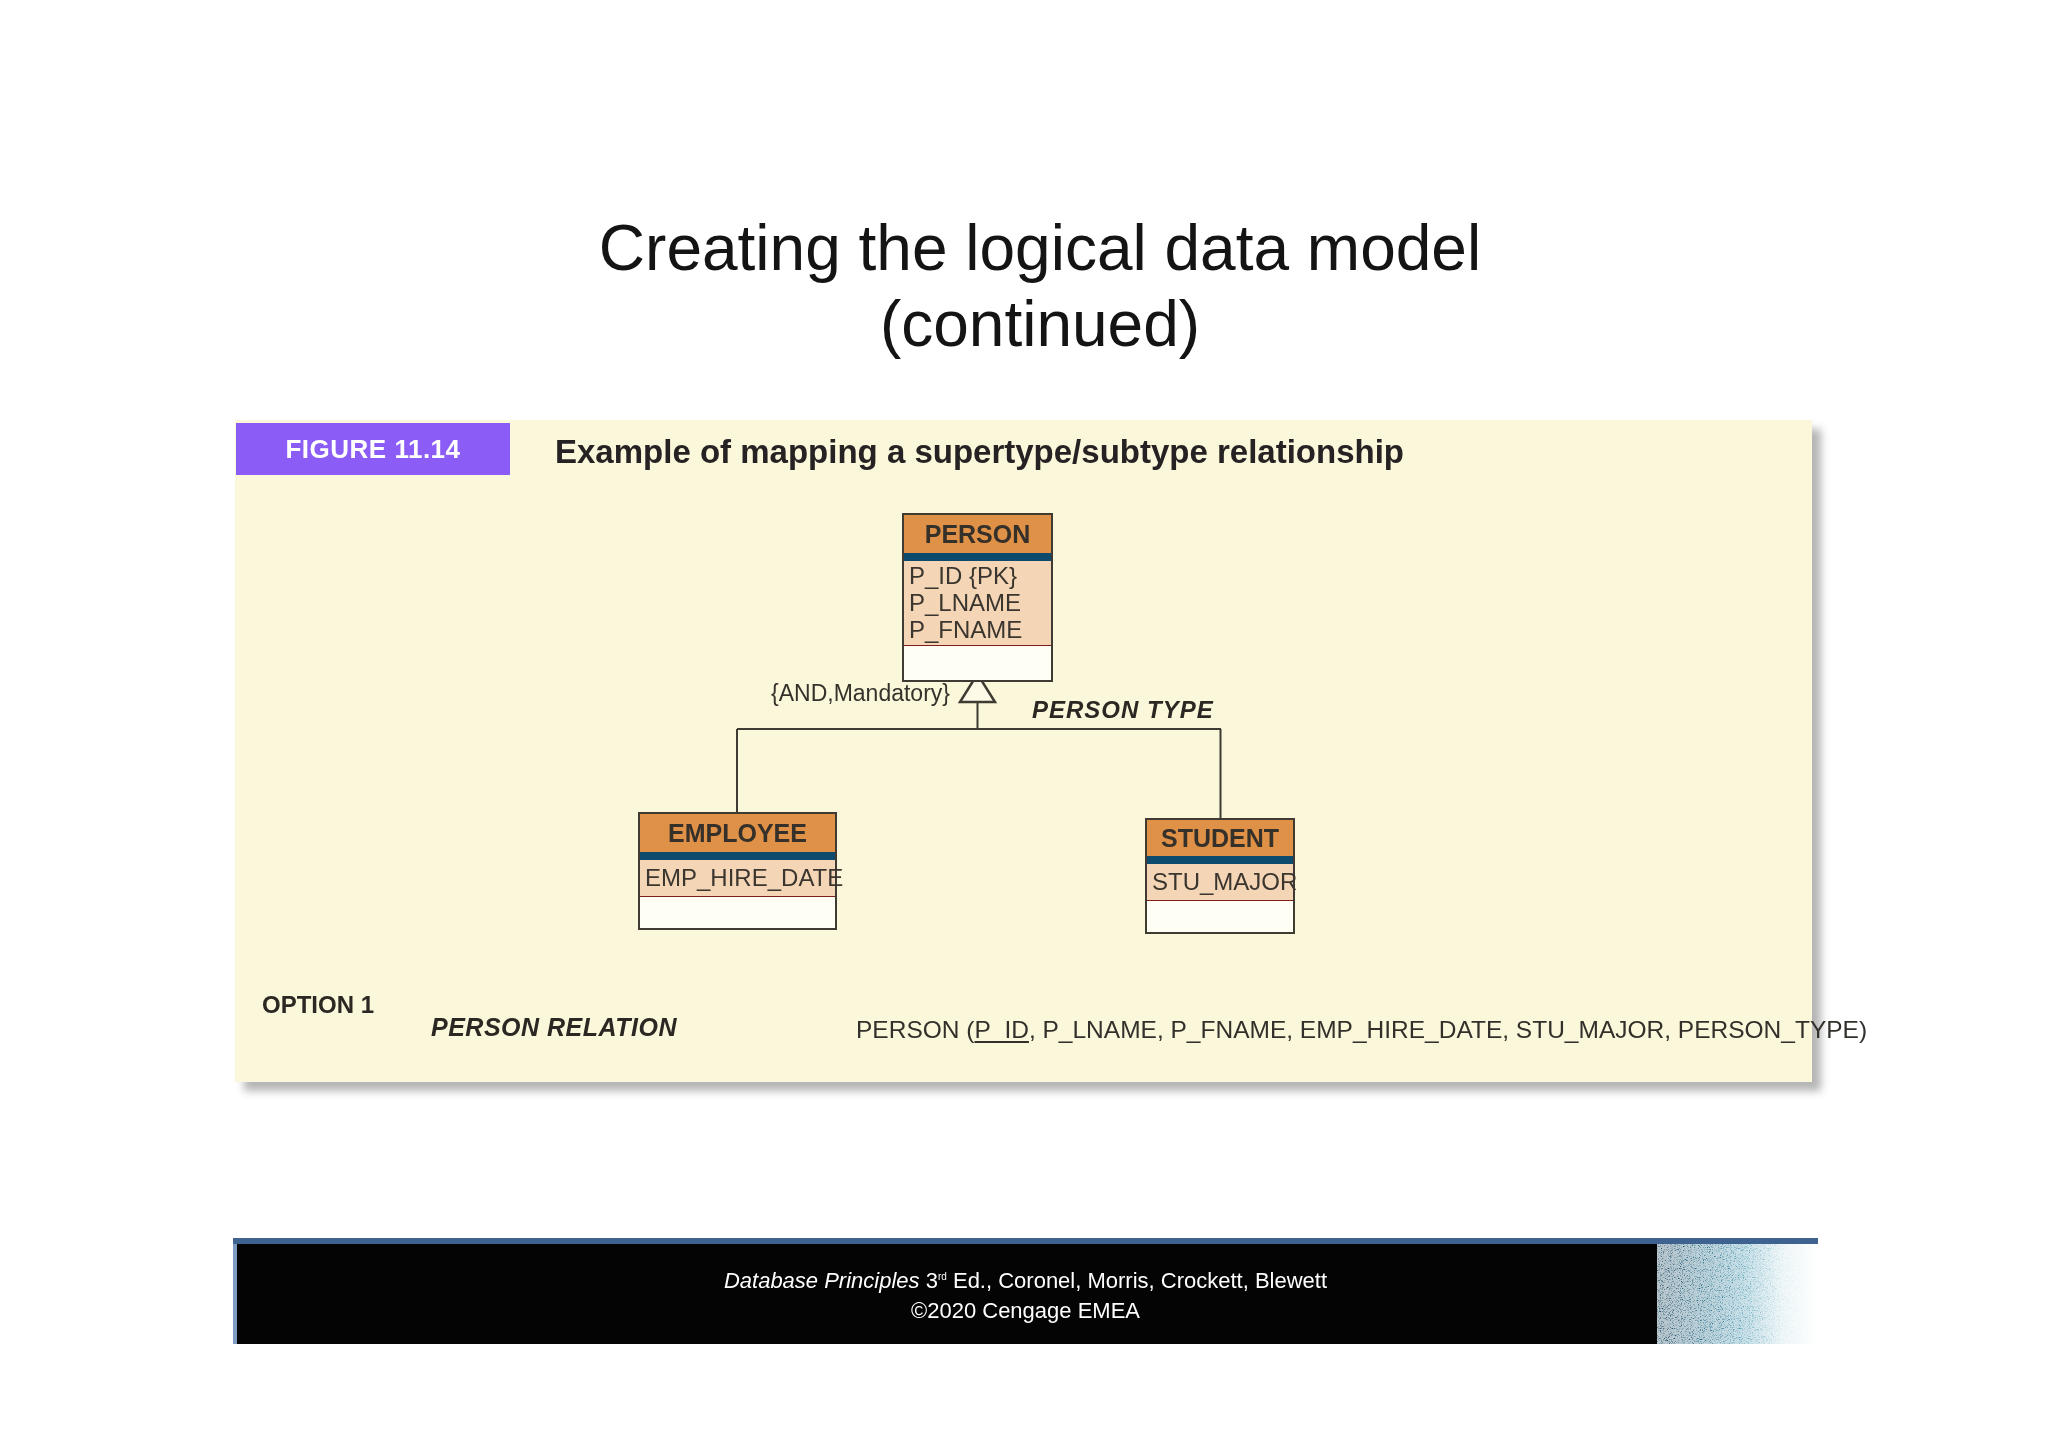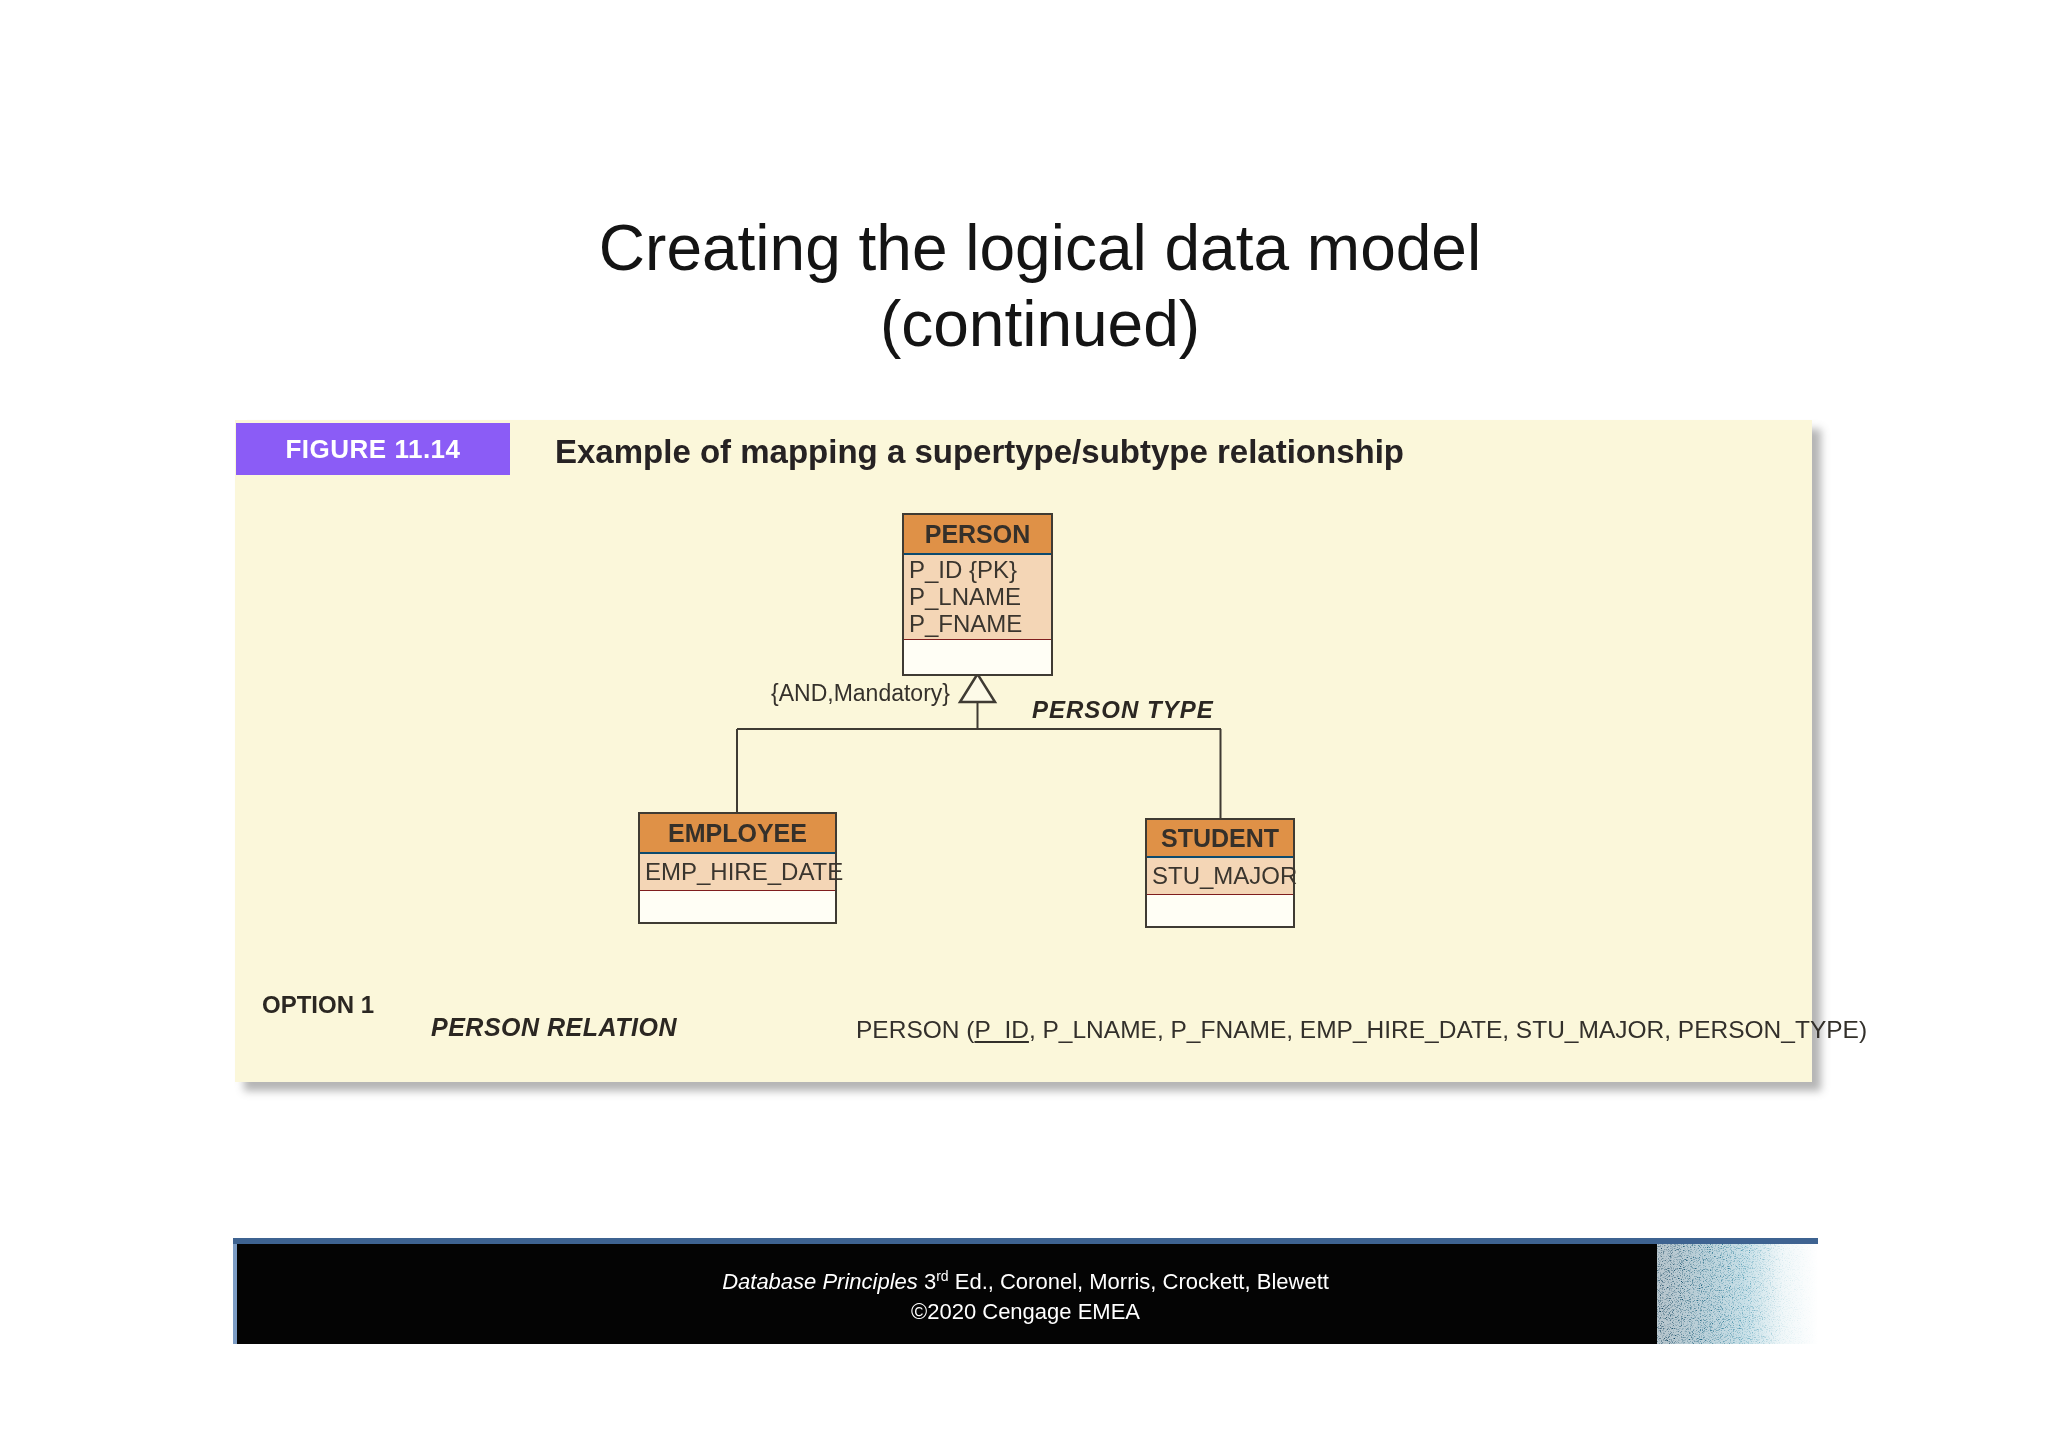--- a/index.html
+++ b/index.html
@@ -24,21 +24,21 @@
   }
   .figure-caption {
     position:absolute; left:320px; top:13px; font-size:33px; font-weight:bold; color:#262223;
   }
 
   
   .entity { position:absolute; border:2px solid #3F3B33; box-sizing:border-box; background:#FFFEF5; }
   .entity-header {
     background:#DF9147; color:#35302a; font-weight:bold; font-size:25px;
     display:flex; align-items:center; justify-content:center;
-    border-bottom:2px solid #0c4a6e;
+    border-bottom:8px solid #0c4a6e;
   }
   .entity-attrs { background:#F4D6B6; border-bottom:1px solid #7f1d1d; padding:1px 0 2px 0; }
   .attr-row { font-size:24px; color:#3A352E; line-height:27px; padding-left:5px; white-space:nowrap; }
   .entity-empty { background:#FFFEF5; }
 
   .entity.person   { left:667px; top:93px;  width:151px; }
   .person .entity-header { height:38px; }
   .person .entity-empty  { height:34px; }
 
   .entity.employee { left:403px; top:392px; width:199px; }
@@ -75,21 +75,21 @@
     border-left:4px solid #7C9CC4; box-sizing:border-box;
   }
   .footer-art { position:absolute; left:1424px; top:6px; width:161px; height:100px; }
   .footer-art svg { display:block; }
   .footer-text {
     position:absolute; left:0; top:6px; width:100%; height:100px; z-index:2;
     display:flex; flex-direction:column; align-items:center; justify-content:center;
     color:#ffffff; font-size:22px; line-height:30px;
   }
   .footer-text .it { font-style:italic; }
-  .footer-text sup { font-size:14px;margin-top:15px; }
+  .footer-text sup { font-size:10px;margin-top:15px; }
 </style>
 </head>
 <body>
 
 <div class="slide">
 
   <div class="title">
     <div>Creating the logical data model</div>
     <div>(continued)</div>
   </div>

